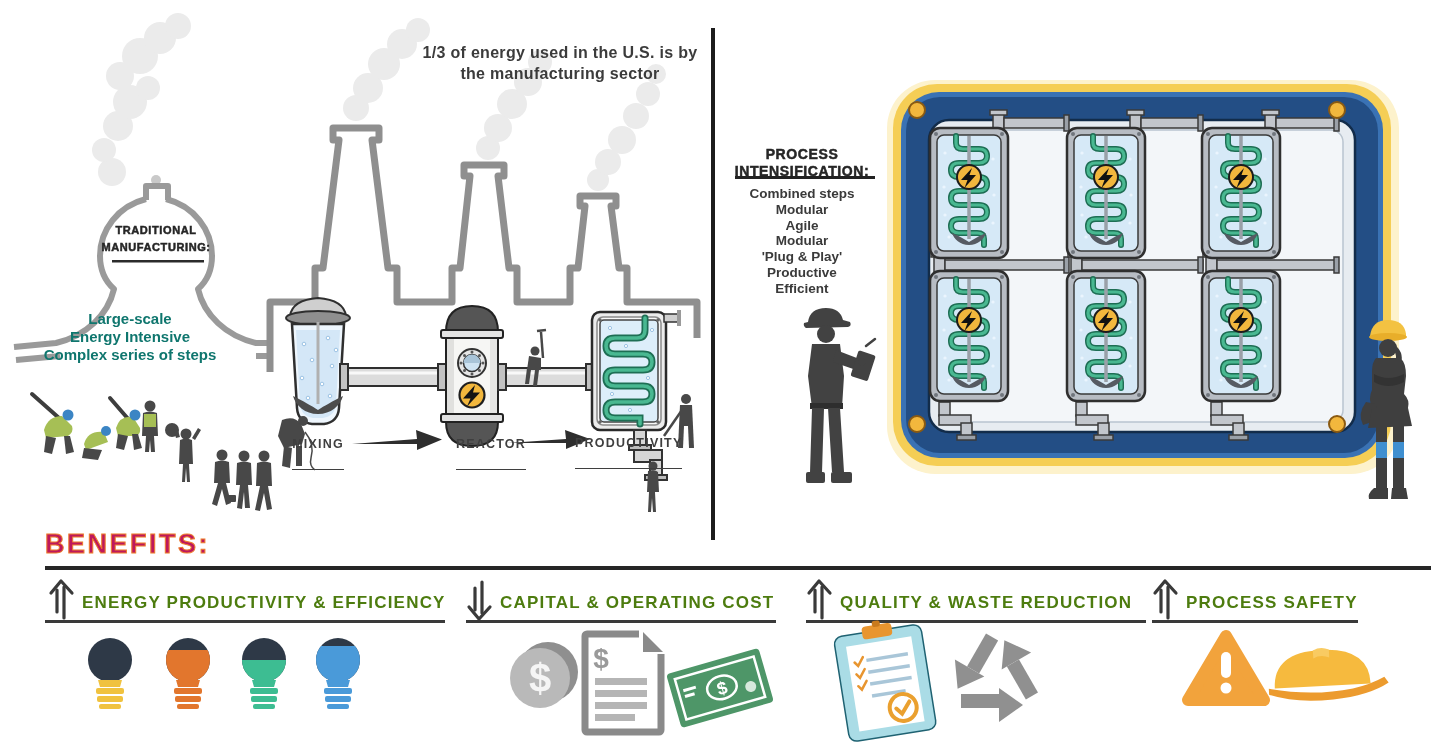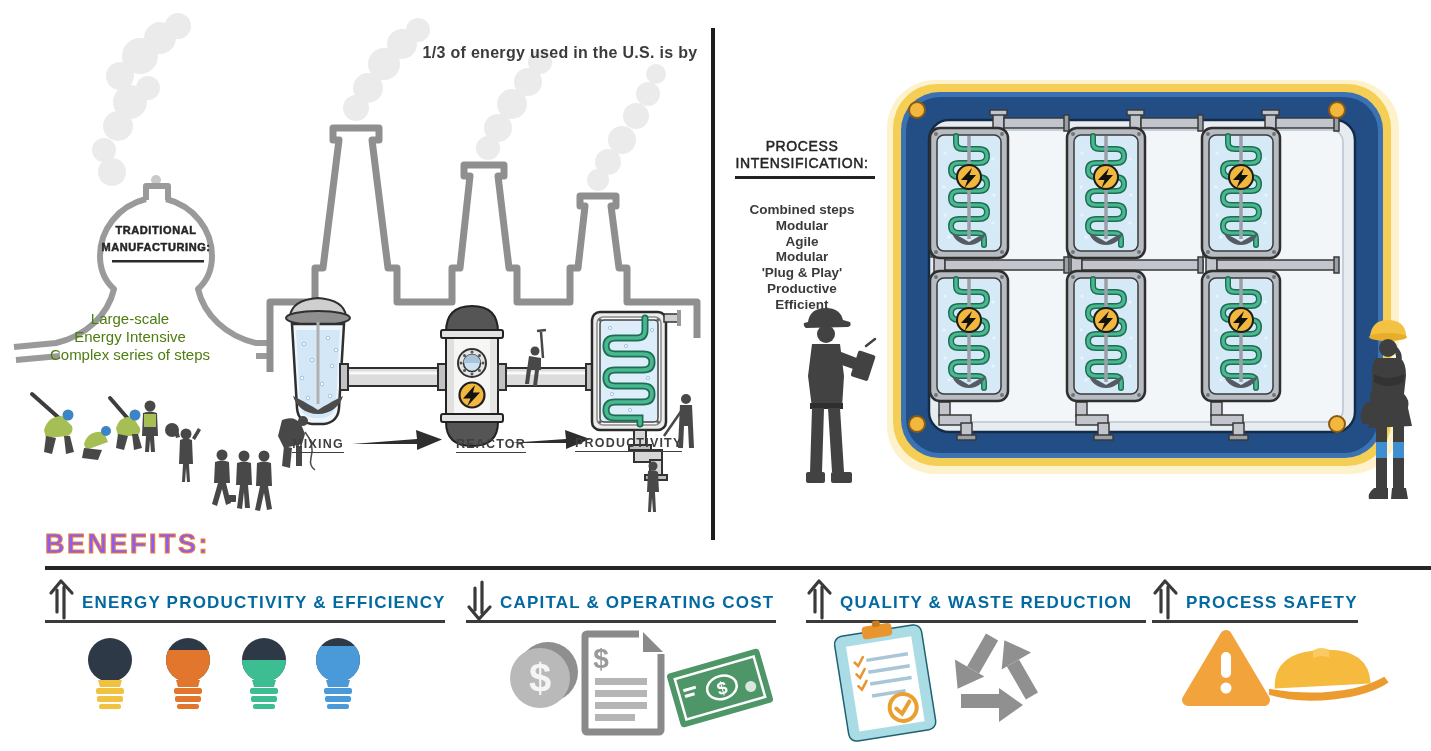--- a/index.html
+++ b/index.html
@@ -1,28 +1,28 @@
 <!DOCTYPE html>
 <html><head>
 <meta charset="utf-8">
 <style>
   html,body{margin:0;padding:0;background:#fff;font-family:"Liberation Sans",sans-serif;}
   .canvas{position:relative;width:1431px;height:751px;background:#fff;overflow:hidden;}
   .abs{position:absolute;}
   .ctr{text-align:center;}
   .stat-text{font-weight:bold;color:#3b3b3b;font-size:16px;line-height:21px;letter-spacing:.3px;}
   .pot-title{font-weight:bold;color:#262626;font-size:11px;line-height:17px;letter-spacing:.6px;-webkit-text-stroke:.5px #262626;}
-  .pot-traits{font-weight:normal;color:#4d7c0f;font-size:15px;line-height:18px;text-align:center;}
-  .pi-title{font-weight:normal;color:#262626;font-size:14px;line-height:17px;letter-spacing:.6px;-webkit-text-stroke:.5px #262626;}
-  .pi-traits{font-weight:bold;color:#3a3a3a;font-size:13.5px;line-height:15.8px;margin-top:16px;}
-  .step-label{font-weight:bold;color:#3f3f3f;font-size:12.5px;letter-spacing:1.2px;border-bottom:1.5px solid #3f3f3f;display:inline-block;padding-bottom:1px;}
+  .pot-traits{font-weight:bold;color:#0f766e;font-size:15px;line-height:18px;text-align:center;}
+  .pi-title{font-weight:bold;color:#262626;font-size:14px;line-height:17px;letter-spacing:.6px;margin-top:8px;-webkit-text-stroke:.5px #262626;}
+  .pi-traits{font-weight:bold;color:#3a3a3a;font-size:13.5px;line-height:15.8px;}
+  .step-label{font-weight:bold;color:#3f3f3f;font-size:12.5px;letter-spacing:1.2px;border-bottom:1.5px solid #3f3f3f;display:inline-block;padding-bottom:18px;}
   .divider-v{background:#1c1c1c;width:4px;}
   .benefits-heading{font-weight:bold;font-size:27px;letter-spacing:2.5px;-webkit-text-stroke:1px;}
   .rule-full{background:#262626;height:4px;}
-  .benefit-label{font-weight:bold;color:#0369a1;font-size:17px;letter-spacing:1.2px;white-space:nowrap;}
+  .benefit-label{font-weight:bold;color:#4d7c0f;font-size:17px;letter-spacing:1.2px;white-space:nowrap;}
   .benefit-underline{background:#3a3a3a;height:3px;}
 </style>
 </head>
 <body>
 
 <div class="canvas">
 
   <svg class="abs" style="left:0;top:0" width="715" height="560" viewBox="0 0 715 560">
 
     <g fill="#ebebeb">
@@ -242,20 +242,21 @@
 
       <g transform="translate(653,512)">
         <circle cx="0" cy="-46" r="4.5"></circle>
         <path d="M-5,-41 Q2,-43 5,-40 L6,-20 L2,-20 L3,0 L0,0 L-1,-14 L-2,0 L-5,0 L-4,-20 L-6,-20 Z"></path>
       </g>
     </g>
   </svg>
 
   <div class="abs ctr stat-text" style="left:390px;top:42px;width:340px">
     <div>1/3 of energy used in the U.S. is by</div>
+    <div>the manufacturing sector</div>
   </div>
   <div class="abs ctr pot-title" style="left:76px;top:222px;width:160px">
     <div>TRADITIONAL</div>
     <div>MANUFACTURING:</div>
   </div>
   <div class="abs ctr pot-traits" style="left:15px;top:310px;width:230px">
     <div>Large-scale</div>
     <div>Energy Intensive</div>
     <div>Complex series of steps</div>
   </div>
@@ -410,21 +411,21 @@
       <path d="M24,108 L60,108 L64,126 L20,128 Z"></path>
       <rect x="28" y="126" width="11" height="64"></rect>
       <rect x="45" y="126" width="11" height="64"></rect>
       <path d="M26,188 L40,188 L40,199 L21,199 Q19,194 26,188 Z"></path>
       <path d="M44,188 L58,188 L60,199 L43,199 Z"></path>
     </g>
     <rect x="28" y="142" width="11" height="16" fill="#3f8fd0"></rect>
     <rect x="45" y="142" width="11" height="16" fill="#3f8fd0"></rect>
   </svg>
 
-  <div class="abs benefits-heading" style="left:45px;top:529px;color:#8b5cf6;-webkit-text-stroke-color:#ed7d2b">BENEFITS:</div>
+  <div class="abs benefits-heading" style="left:45px;top:529px;color:#be185d;-webkit-text-stroke-color:#ed7d2b">BENEFITS:</div>
   <div class="abs rule-full" style="left:45px;top:566px;width:1386px"></div>
 
   <svg class="abs" style="left:48px;top:578px" width="28" height="44" viewBox="0 0 28 44">
     <g fill="none" stroke="#3a3a3a" stroke-width="3.2" stroke-linecap="round" stroke-linejoin="round">
       <path d="M3,15 L13,3 L24,15"></path>
         <line x1="9" y1="12" x2="9" y2="34"></line>
         <line x1="16" y1="9" x2="16" y2="40"></line>
     </g>
   </svg>
   <div class="abs benefit-label" style="left:82px;top:593px">ENERGY PRODUCTIVITY &amp; EFFICIENCY</div>

